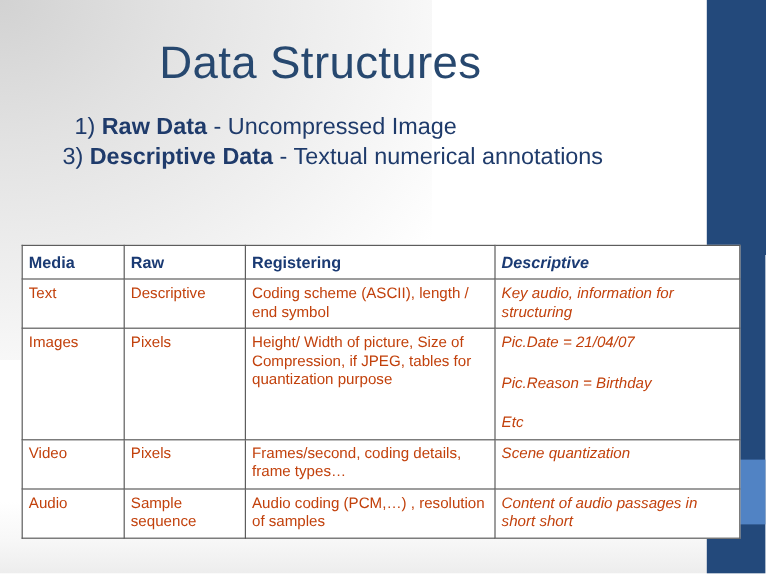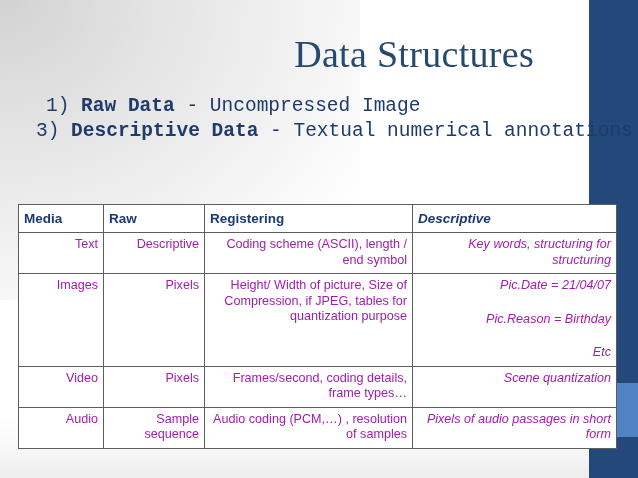--- a/index.html
+++ b/index.html
@@ -55,35 +55,35 @@
     width: 49px;
     height: 54px;
     background: #5183c4;
   }
 
   #title {
     position: absolute;
     left: 0;
     top: 32px;
     width: 534px;
-    text-align: right;
-    font-family: Liberation Serif, serif;
+    text-align: center;
+    font-family: Liberation Sans, sans-serif;
     font-size: 38px;
     font-weight: 400;
     color: #27486f;
     letter-spacing: 0.3px;
     white-space: nowrap;
   }
 
   #bullets {
     position: absolute;
-    left: 36px;
+    left: 52px;
     top: 94px;
     width: 545px;
-    font-family: Liberation Mono, monospace;
+    font-family: Liberation Sans, sans-serif;
     color: #1d3461;
   }
   .bullet-line {
     font-size: 19.5px;
     line-height: 25px;
     color: #1f3b6b;
     white-space: nowrap;
   }
   .bullet-line .num {
     font-weight: 400;
@@ -107,22 +107,22 @@
     background: #ffffff;
     border: 1px solid #6b6b6b;
   }
   #media-table td, #media-table th {
     border: 1px solid #5d5d5d;
     vertical-align: top;
     padding: 4px 5px 5px 5px;
     font-family: "Liberation Sans", sans-serif;
     font-size: 12.6px;
     line-height: 15.5px;
-    color: #a21caf;
-    text-align: right;
+    color: #c2410c;
+    text-align: left;
   }
   #media-table thead th {
     text-align: left;
     font-weight: bold;
     font-size: 13.5px;
     padding-top: 4px;
     padding-bottom: 4px;
     color: #1a3a73;
     height: 19px;
     vertical-align: middle;
@@ -167,21 +167,21 @@
         <th class="col-raw">Raw</th>
         <th class="col-reg">Registering</th>
         <th class="col-desc">Descriptive</th>
       </tr>
     </thead>
     <tbody>
       <tr>
         <td class="col-media">Text</td>
         <td class="col-raw">Descriptive</td>
         <td class="col-reg">Coding scheme (ASCII), length / end symbol</td>
-        <td class="col-desc">Key words, structuring for structuring</td>
+        <td class="col-desc">Key audio, information for structuring</td>
       </tr>
       <tr>
         <td class="col-media">Images</td>
         <td class="col-raw">Pixels</td>
         <td class="col-reg">Height/ Width of picture, Size of Compression, if JPEG, tables for quantization purpose</td>
         <td class="col-desc row-images">
           <span class="cell-line">Pic.Date = 21/04/07</span>
           <span class="cell-line">Pic.Reason = Birthday</span>
           <span class="cell-line">Etc</span>
         </td>
@@ -189,18 +189,18 @@
       <tr>
         <td class="col-media">Video</td>
         <td class="col-raw">Pixels</td>
         <td class="col-reg">Frames/second, coding details, frame types…</td>
         <td class="col-desc">Scene quantization</td>
       </tr>
       <tr>
         <td class="col-media">Audio</td>
         <td class="col-raw">Sample sequence</td>
         <td class="col-reg">Audio coding (PCM,…) , resolution of samples</td>
-        <td class="col-desc">Pixels of audio passages in short form</td>
+        <td class="col-desc">Content of audio passages in short short</td>
       </tr>
     </tbody>
   </table>
 
 </div>
 
 </body></html>

